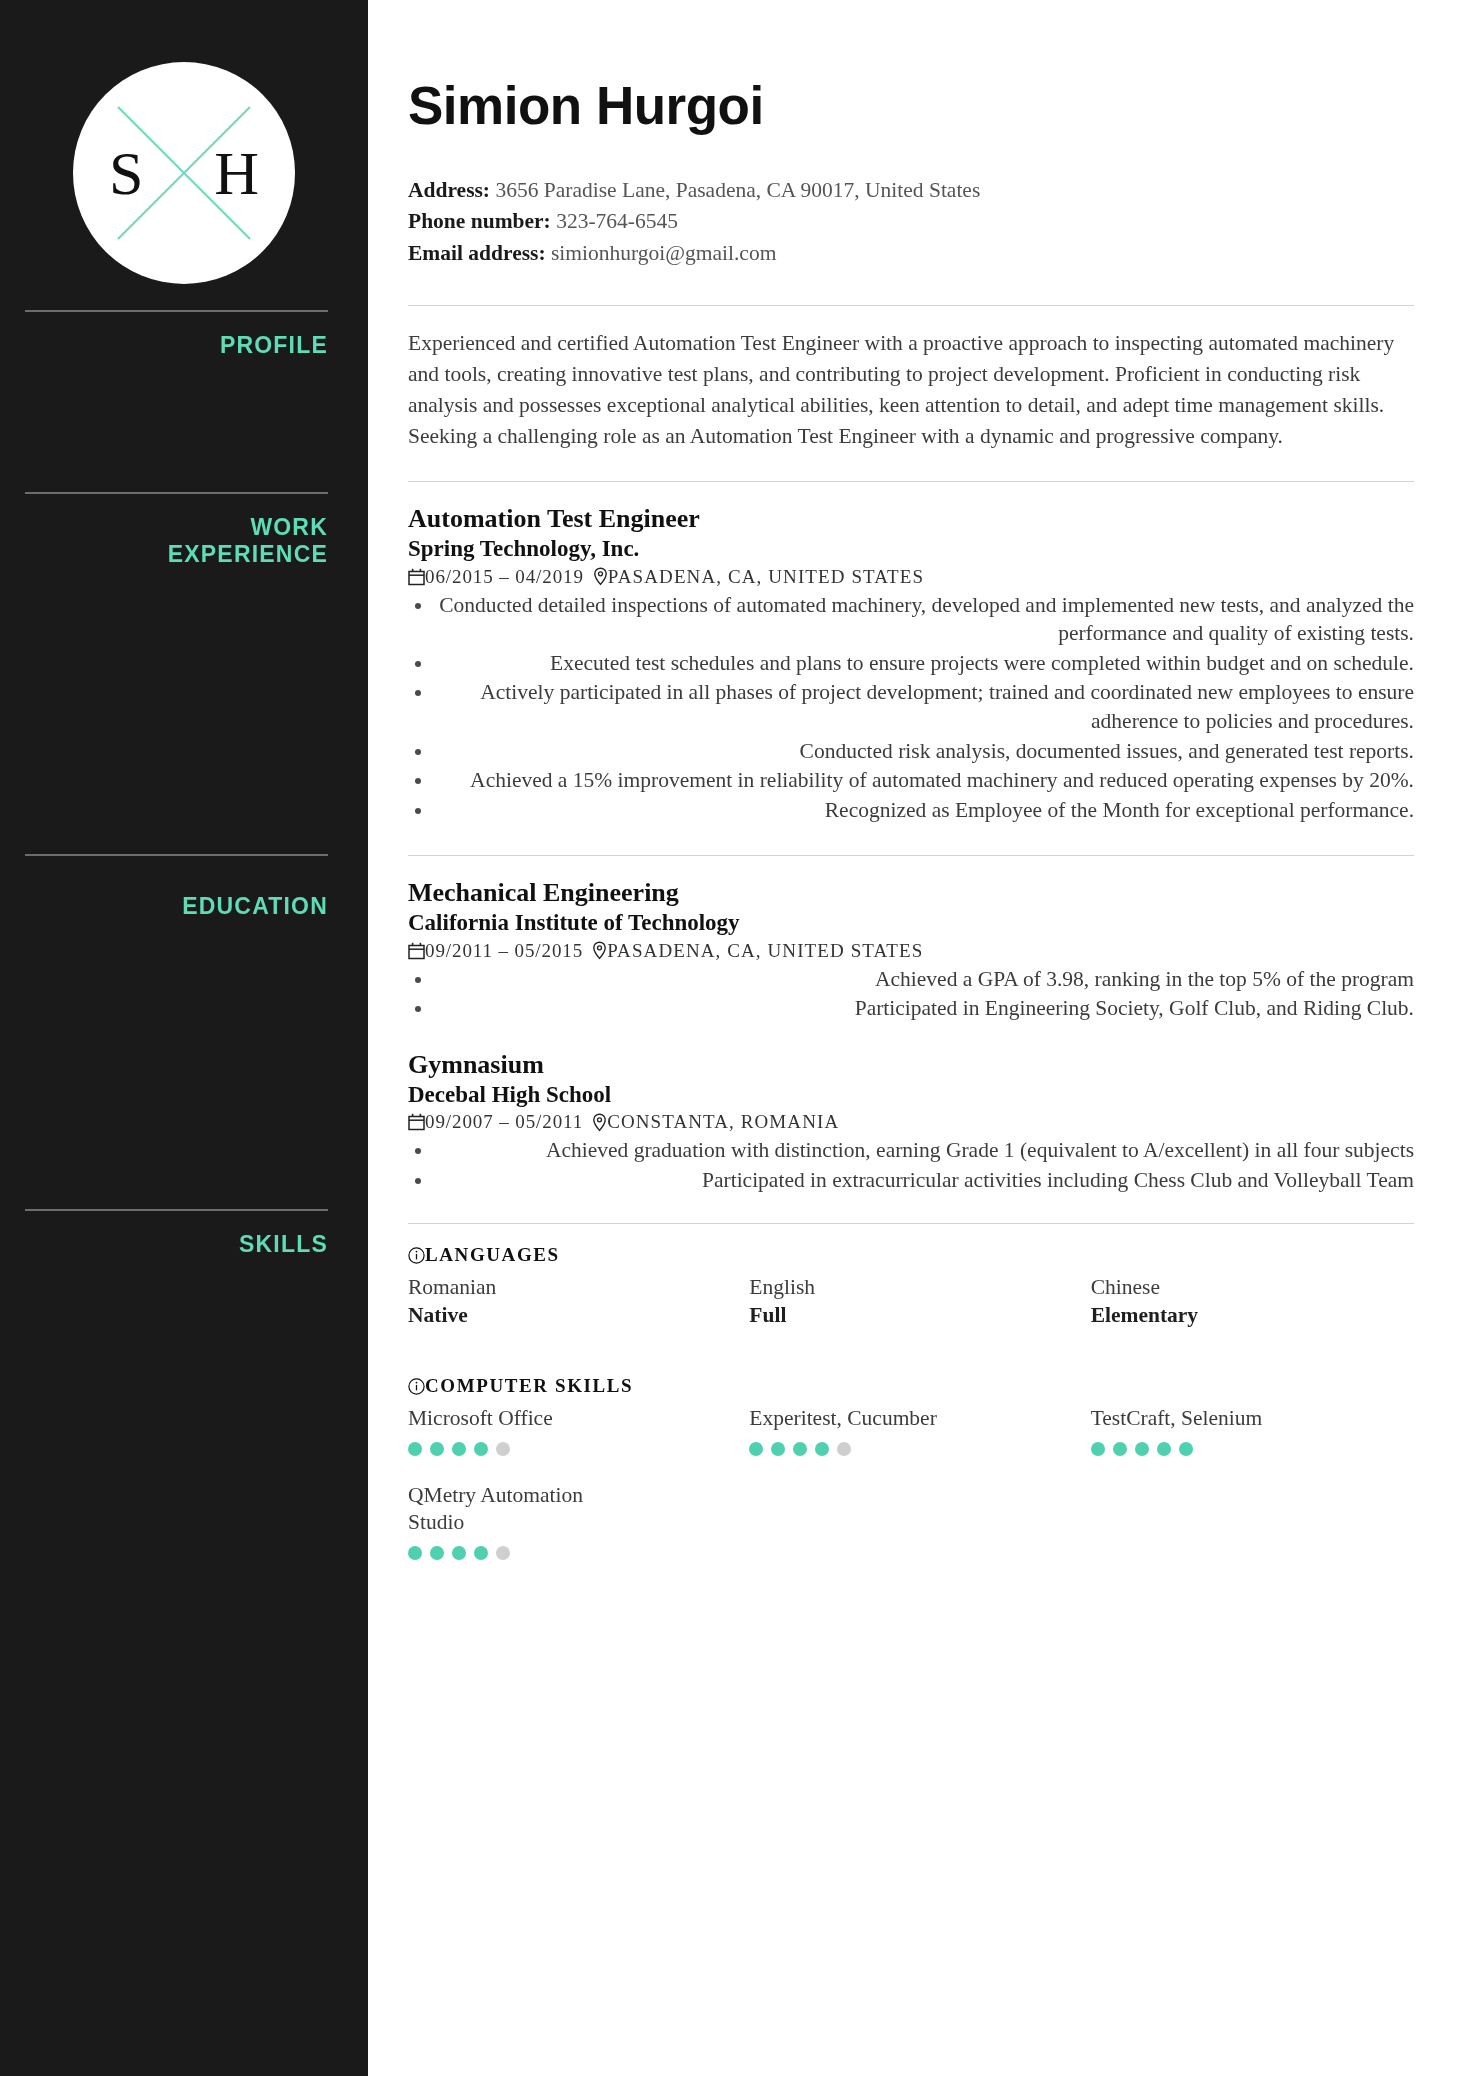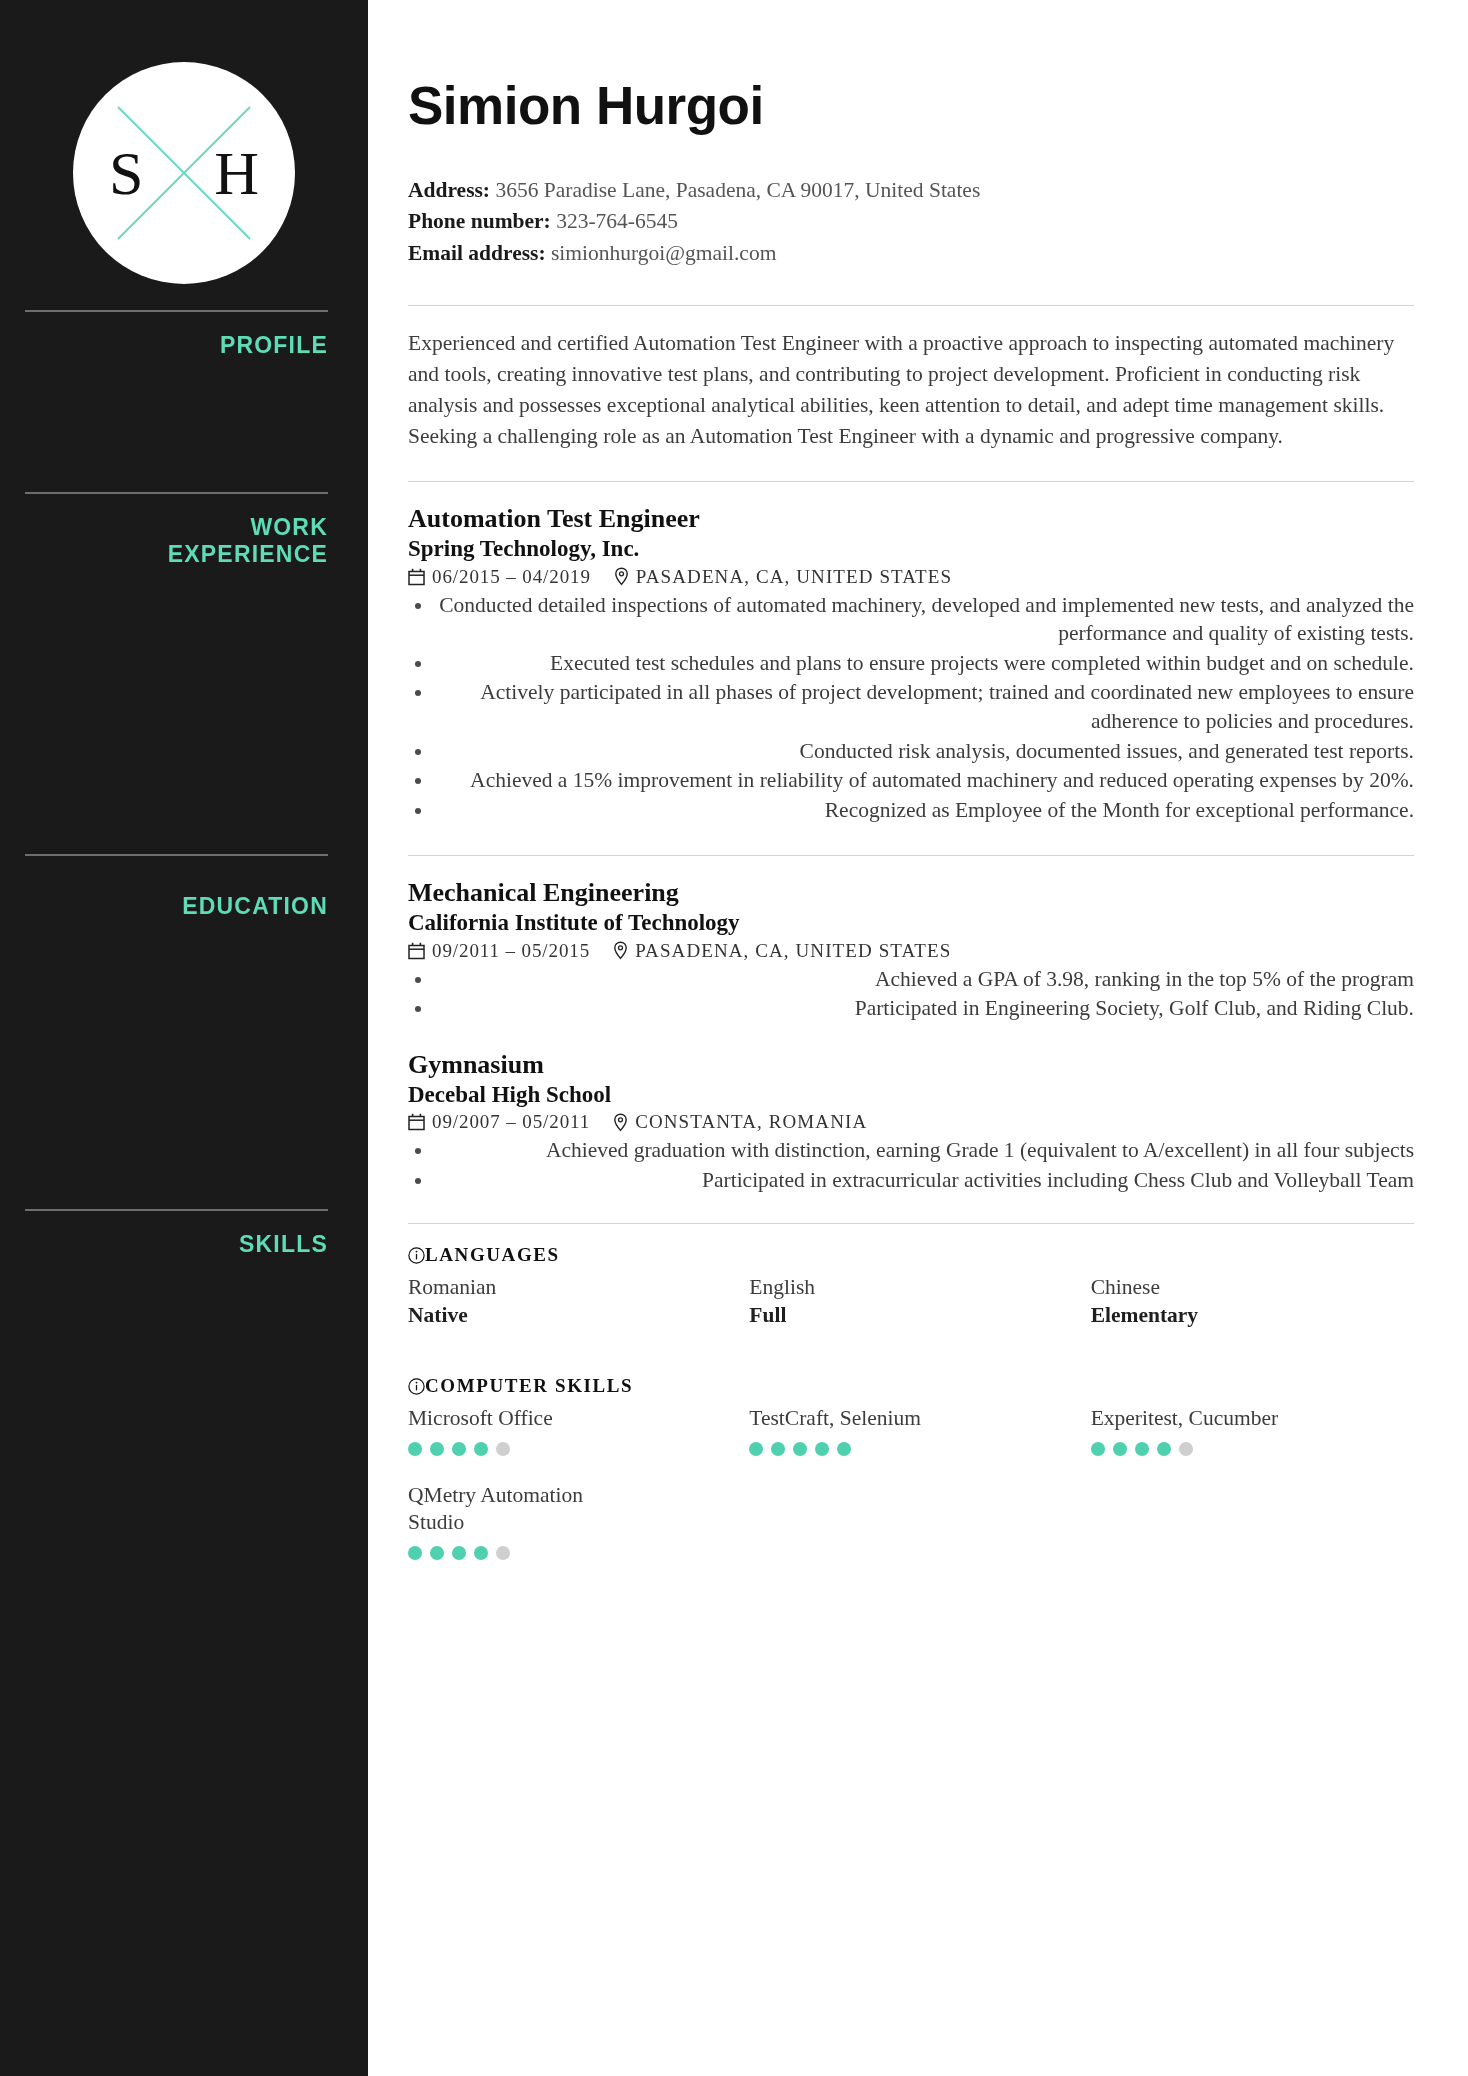--- a/index.html
+++ b/index.html
@@ -138,21 +138,20 @@
   .entry-org {
     font-family: "Liberation Serif", "DejaVu Serif", serif;
     font-weight: bold;
     font-size: 23px;
     color: #111111;
     line-height: 1.2;
   }
   .entry-meta {
     display: flex;
     align-items: center;
-    gap: 7px;
     font-size: 19px;
     color: #333333;
     letter-spacing: 0.9px;
     margin-top: 3px;
     margin-bottom: 3px;
   }
   .entry-meta .meta-gap { width: 9px; display: inline-block; }
   .entry-meta .loc-text { text-transform: uppercase; letter-spacing: 1.1px; }
 
   ul.bullets {
@@ -449,54 +448,54 @@
           <div class="skill-name">Microsoft Office</div>
           <div class="dots">
               <span class="dot on"></span>
               <span class="dot on"></span>
               <span class="dot on"></span>
               <span class="dot on"></span>
               <span class="dot"></span>
             </div>
         </div>
         <div>
+          <div class="skill-name">Experitest, Cucumber</div>
+          <div class="dots">
+              <span class="dot on"></span>
+              <span class="dot on"></span>
+              <span class="dot on"></span>
+              <span class="dot on"></span>
+              <span class="dot"></span>
+            </div>
+        </div>
+        <div>
           <div class="skill-name">TestCraft, Selenium</div>
           <div class="dots">
               <span class="dot on"></span>
               <span class="dot on"></span>
               <span class="dot on"></span>
               <span class="dot on"></span>
               <span class="dot on"></span>
             </div>
         </div>
-        <div>
-          <div class="skill-name">Experitest, Cucumber</div>
+      </div>
+
+      <div style="height:26px;"></div>
+
+      <div class="skills-grid">
+        <div>
+          <div class="skill-name" style="max-width:210px;">QMetry Automation Studio</div>
           <div class="dots">
               <span class="dot on"></span>
               <span class="dot on"></span>
               <span class="dot on"></span>
               <span class="dot on"></span>
               <span class="dot"></span>
             </div>
         </div>
-      </div>
-
-      <div style="height:26px;"></div>
-
-      <div class="skills-grid">
-        <div>
-          <div class="skill-name" style="max-width:210px;">QMetry Automation Studio</div>
-          <div class="dots">
-              <span class="dot on"></span>
-              <span class="dot on"></span>
-              <span class="dot on"></span>
-              <span class="dot on"></span>
-              <span class="dot"></span>
-            </div>
-        </div>
         <div></div>
         <div></div>
       </div>
 
     </section>
 
   </main>
 </div>
 
 </body></html>

